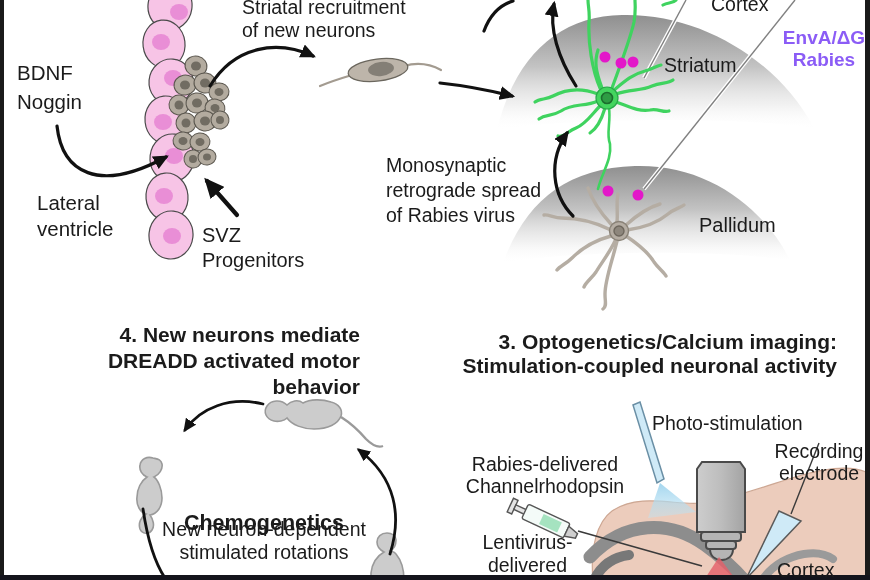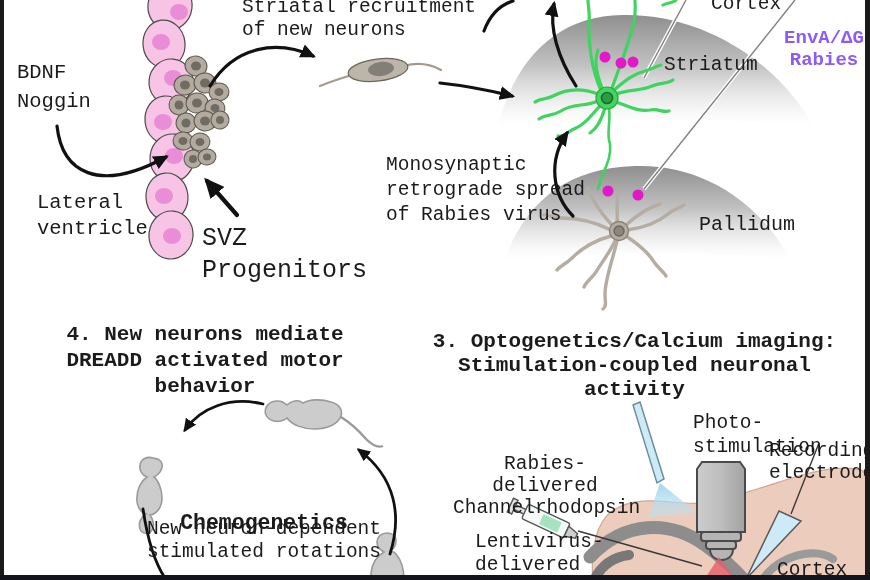--- a/index.html
+++ b/index.html
@@ -1,49 +1,49 @@
 <!DOCTYPE html>
 <html><head>
 <meta charset="utf-8">
 <style>
   html,body{margin:0;padding:0;background:#ffffff;}
   #figure{
     position:relative;
     width:870px;height:580px;
     overflow:hidden;
     background:#ffffff;
-    font-family:Liberation Mono, monospace;
+    font-family:Liberation Sans, sans-serif;
     color:#1b1b1b;
   }
   #art{position:absolute;left:0;top:0;}
   .lbl{
     position:absolute;
     white-space:pre-line;
     font-size:19.5px;
     line-height:1.22;
     color:#1b1b1b;
   }
   .bold{font-weight:bold;margin-top:19px;}
   .center{text-align:center;}
   .blue{color:#8b5cf6;font-weight:bold;line-height:1.16;font-size:19px;}
-  .h{font-weight:bold;font-size:21px;line-height:1.22;text-align:center;}
+  .h{font-weight:bold;font-size:21px;line-height:1.22;text-align:right;}
   #lbl-striatal{top:-4px;left:242px;line-height:1.18;}
   #lbl-bdnf{top:58px;left:17px;font-size:20.5px;line-height:1.42;}
   #lbl-lateral{top:190px;left:37px;font-size:20.5px;line-height:1.27;}
-  #lbl-svz{top:223px;left:202px;font-size:25px;line-height:1.27;}
+  #lbl-svz{top:223px;left:202px;font-size:20px;line-height:1.27;}
   #lbl-mono{top:153px;left:386px;line-height:1.28;}
   #lbl-cortex2{top:-7px;left:711px;}
   #lbl-striatum{top:54px;left:664px;}
   #lbl-virus{top:27px;left:780px;width:88px;text-align:center;}
   #lbl-pallidum{top:213px;left:699px;font-size:20px;}
   #lbl-h4{top:322px;left:50px;width:310px;line-height:1.24;}
   #lbl-chemo{top:491px;left:139px;width:250px;font-size:21.5px;}
   #lbl-chemosub{top:518px;left:139px;width:250px;line-height:1.18;}
   #lbl-h3{top:330px;left:432px;width:405px;line-height:1.14;}
-  #lbl-photo{top:412px;left:652px;margin-left:41px;}
+  #lbl-photo{top:412px;left:652px;}
   #lbl-rec{top:440px;left:769px;width:100px;line-height:1.14;}
   #lbl-chr{top:453px;left:453px;width:184px;line-height:1.14;}
   #lbl-lenti{top:531px;left:475px;width:105px;line-height:1.18;}
   #lbl-cortex3{top:559px;left:777px;}
 </style>
 </head>
 <body>
 
 <div id="figure">
 

